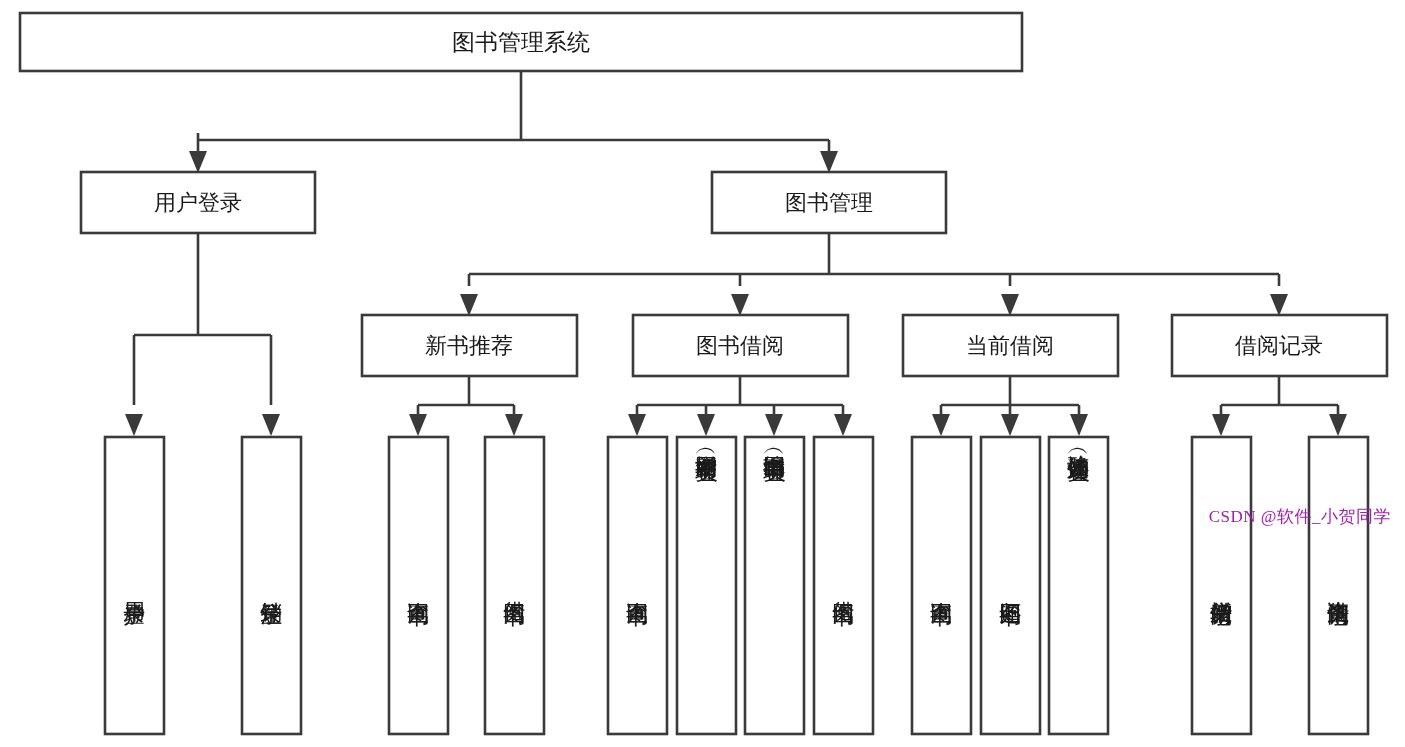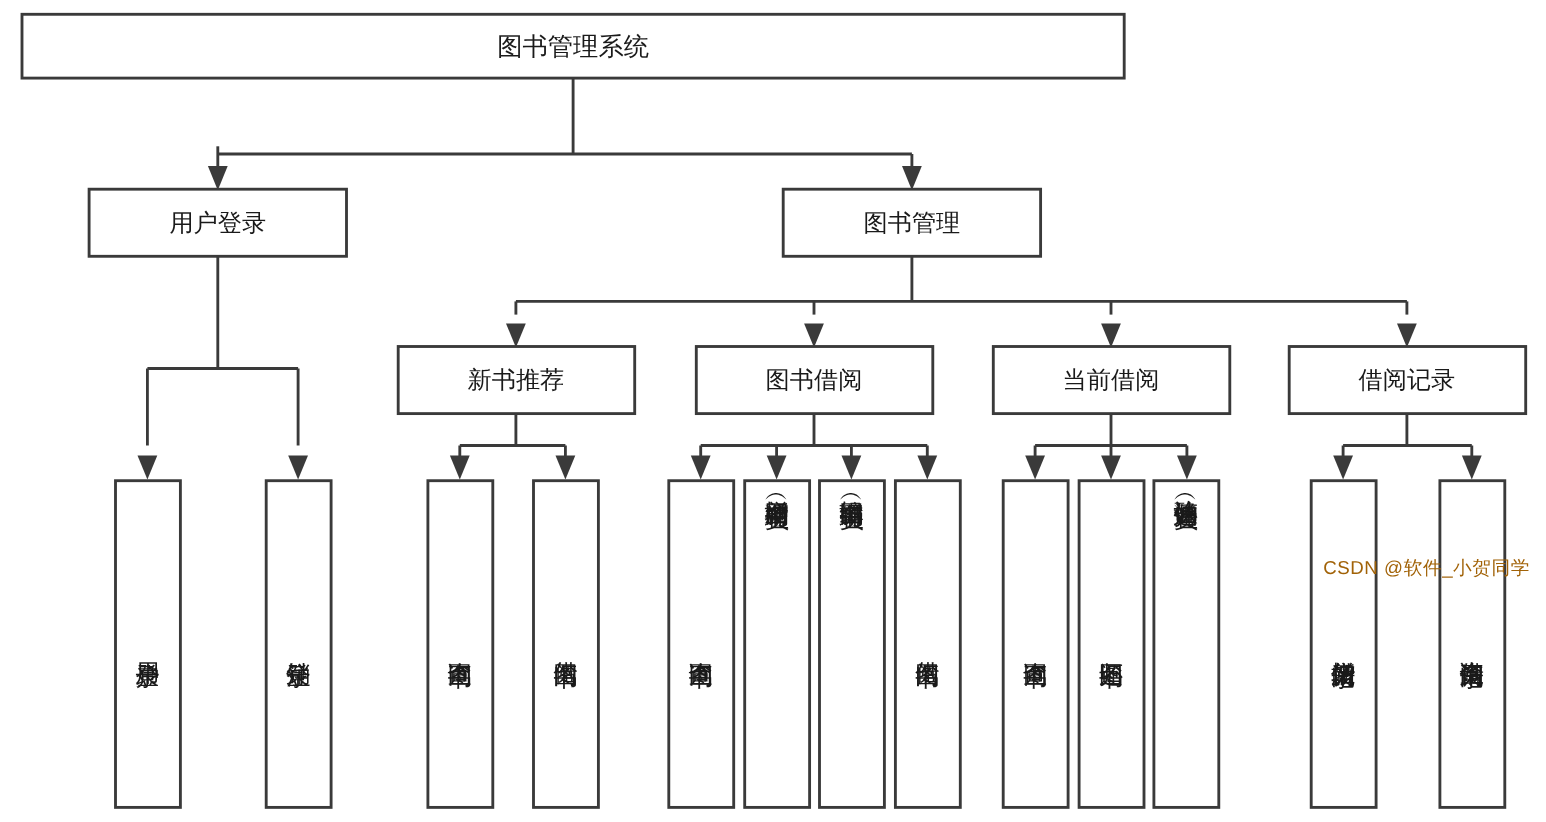--- a/index.html
+++ b/index.html
@@ -70,23 +70,23 @@
     line-height: 1.06;
     color: #1a1a1a;
     letter-spacing: 1px;
     white-space: nowrap;
     text-align: center;
   }
   .watermark {
     position: absolute;
     right: 14px;
     bottom: 6px;
-    font-family: Liberation Sans, sans-serif;
+    font-family: Liberation Serif, serif;
     font-size: 17px;
-    color: #a16207;
+    color: #a21caf;
     letter-spacing: 0.5px;
     user-select: none;
     white-space: nowrap;
   }
 </style>
 </head>
 <body>
 
 <div id="diagram-root">
 

